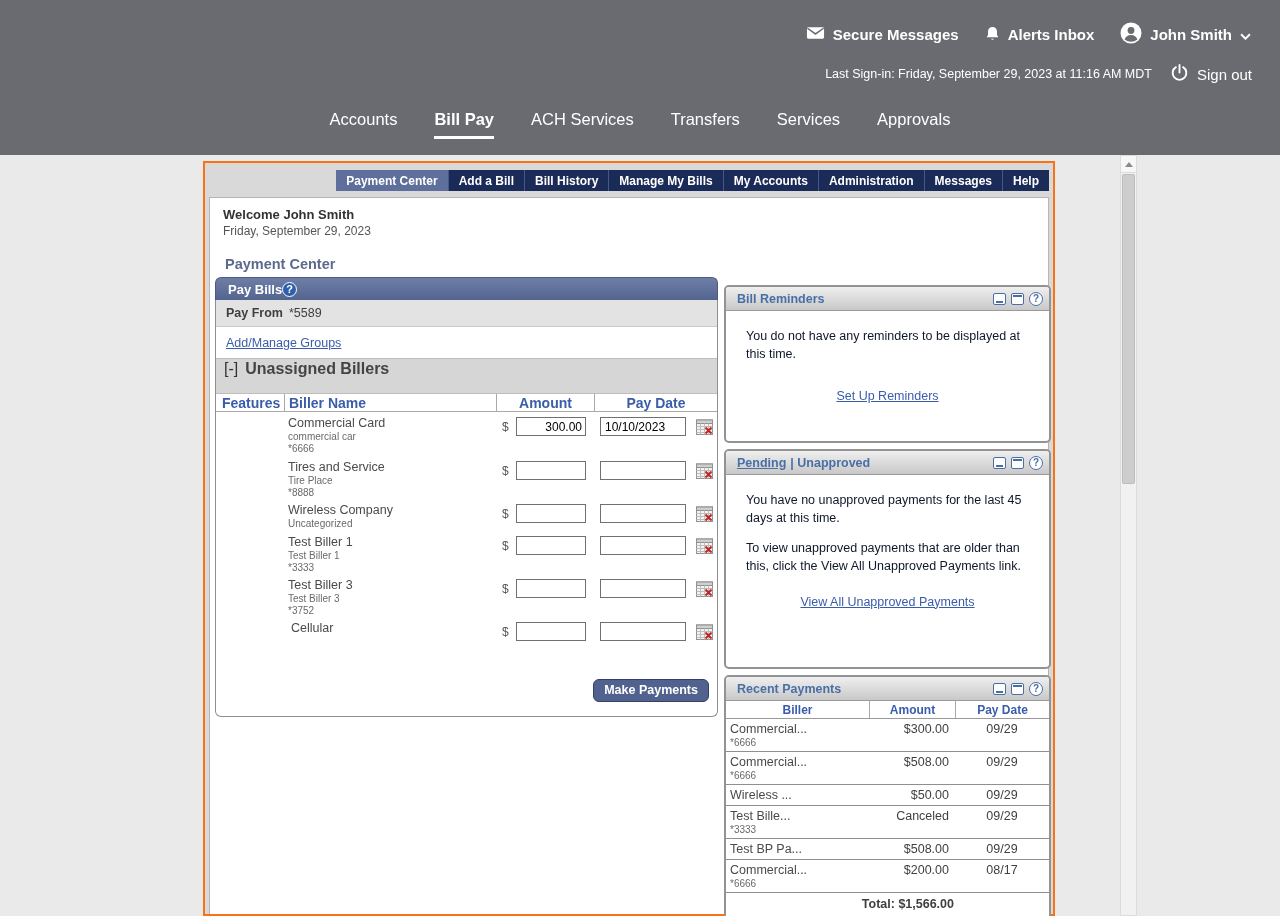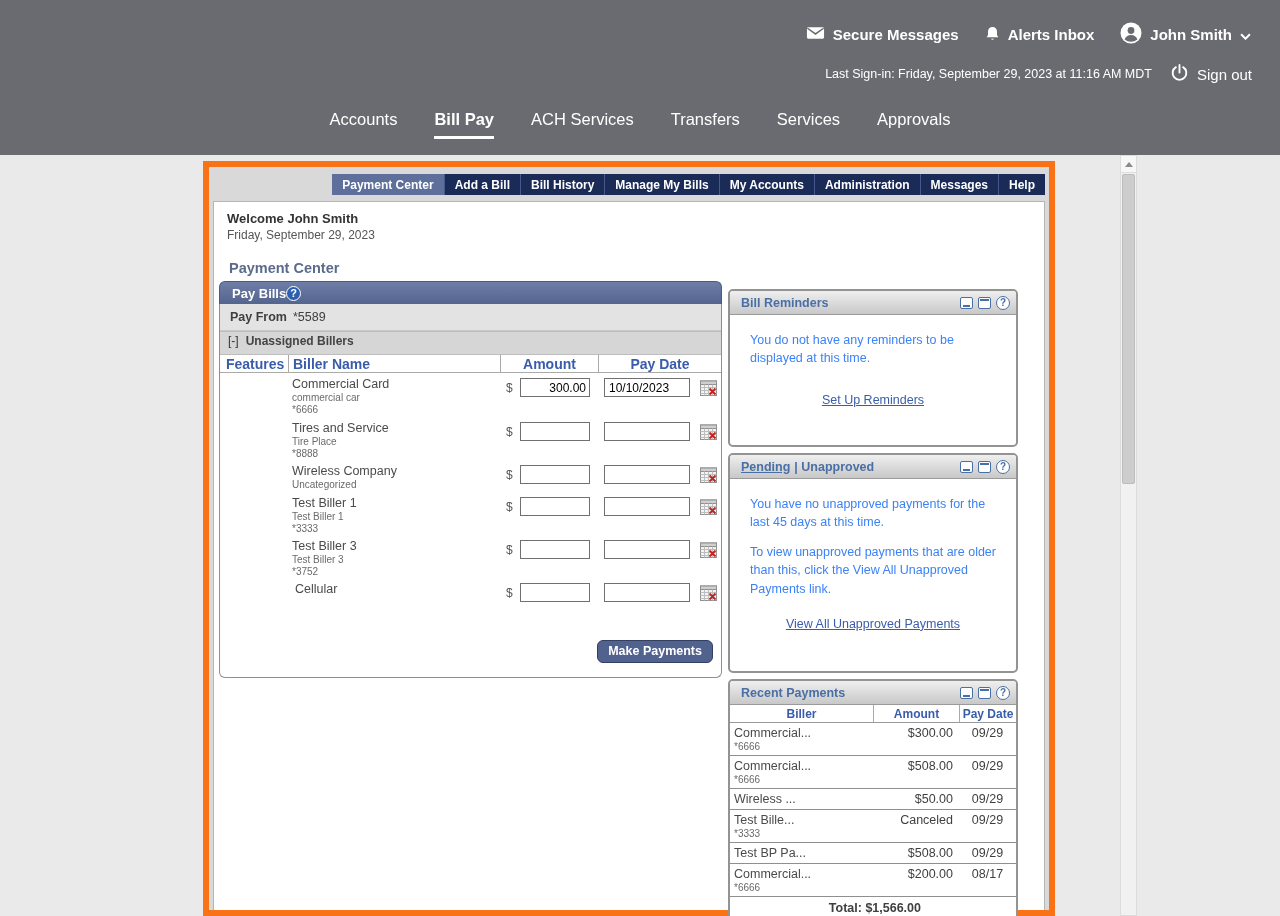--- a/index.html
+++ b/index.html
@@ -12,21 +12,21 @@
   .tb-row2 { position:absolute; top:63px; right:28px; display:flex; align-items:center; gap:18px; }
   .signin-text { font-size:12.5px; font-weight:normal; }
   .signout { font-weight:normal; font-size:15px; }
   .primary-nav { position:absolute; top:110px; left:0; right:0; display:flex; justify-content:center; gap:37px; }
   .primary-nav a { color:#fff; text-decoration:none; font-size:16.5px; padding-bottom:7px; cursor:pointer; }
   .primary-nav a.active { font-weight:bold; border-bottom:3px solid #fff; }
 
   
   .content { position:relative; width:1280px; height:761px; background:#eaeaea; overflow:hidden; }
 
-  .main-panel { position:absolute; left:203px; top:6px; width:852px; height:755px; background:#d9d9d9; border:6px solid #f97316; }
+  .main-panel { position:absolute; left:203px; top:6px; width:852px; height:755px; background:#d9d9d9; border:2px solid #f97316; }
 
   .bp-tabs { position:absolute; top:7px; right:4px; height:21px; display:flex; background:#1b2b58; }
   .bp-tab { display:flex; align-items:center; padding:0 10px; color:#fff; font-size:12px; font-weight:bold; border-right:1px solid #46578a; cursor:pointer; white-space:nowrap; }
   .bp-tab:last-child { border-right:none; }
   .bp-tab.active { background:#5d6f9a; }
 
   .white-box { position:absolute; left:4px; top:34px; right:4px; bottom:0; background:#fff; border:1px solid #b5b5b5; border-bottom:none; }
 
   .welcome { position:absolute; left:13px; top:9px; font-size:13px; font-weight:bold; color:#333; }
   .wdate   { position:absolute; left:13px; top:26px; font-size:12px; color:#555; }
@@ -35,21 +35,21 @@
   a.lnk { color:#3a5dab; text-decoration:underline; cursor:pointer; }
 
   
   .pay-bills { position:absolute; left:5px; top:79px; width:503px; }
   .pb-header { height:23px; border-radius:6px 6px 0 0; background:linear-gradient(180deg,#6e7ea6,#53648f); border:1px solid #4a5a82; border-bottom:none; color:#fff; font-size:13px; font-weight:bold; display:flex; align-items:center; justify-content:flex-start; padding:0 8px 0 12px; }
   .pb-body { border:1px solid #8f8f8f; border-top:none; border-radius:0 0 6px 6px; background:#fff; padding-bottom:14px; }
   .q-dark { width:15px; height:15px; border-radius:50%; background:#2e5fae; border:1px solid #fff; color:#fff; font-size:11px; font-weight:bold; display:flex; align-items:center; justify-content:center; cursor:pointer; }
   .payfrom { height:27px; line-height:27px; background:#e3e3e3; border-bottom:1px solid #c9c9c9; padding-left:10px; font-size:12.5px; color:#3f3f3f; }
   .payfrom b { margin-right:6px; }
   .amg { padding:9px 0 8px 10px; font-size:12.5px; }
-  .group-bar { height:24px; line-height:19px; background:#d6d6d6; border-top:1px solid #bdbdbd; border-bottom:1px solid #bdbdbd; padding-left:8px; font-size:12px; color:#3f3f3f; }
+  .group-bar { height:36px; line-height:19px; background:#d6d6d6; border-top:1px solid #bdbdbd; border-bottom:1px solid #bdbdbd; padding-left:8px; font-size:16px; color:#3f3f3f; }
   .group-bar .toggle { margin-right:7px; color:#333; text-decoration:none; cursor:pointer; }
   .group-bar .glabel { font-weight:bold; color:#444; }
 
   .bt-head { display:flex; height:18px; align-items:center; border-bottom:1px solid #aaa; font-size:14px; font-weight:bold; color:#3a5dab; }
   .bt-head .hc { height:100%; display:flex; align-items:center; }
   .hc.c-feat { width:68px; padding-left:6px; }
   .hc.c-name { width:212px; padding-left:4px; border-left:1px solid #aaa; }
   .hc.c-amt  { width:98px; justify-content:center; border-left:1px solid #aaa; }
   .hc.c-date { flex:1; justify-content:center; border-left:1px solid #aaa; }
 
@@ -65,34 +65,34 @@
   .amt-in { width:70px; height:19px; border:1px solid #707070; font-size:12px; text-align:right; padding:0 3px; font-family:"Liberation Sans",sans-serif; }
   .b-row .dt { flex:1; display:flex; align-items:center; gap:10px; padding:1px 0 0 6px; }
   .date-in { width:86px; height:19px; border:1px solid #707070; font-size:12px; padding:0 4px; font-family:"Liberation Sans",sans-serif; }
   .cal { width:17px; height:16px; display:inline-flex; cursor:pointer; }
 
   .pb-actions { margin-top:31px; text-align:right; padding-right:8px; }
   .mk-btn { background:#51628f; color:#fff; font-weight:bold; font-size:12.5px; border:1px solid #333f63; padding:3px 10px 4px; border-radius:6px; cursor:pointer; font-family:"Liberation Sans",sans-serif; }
 
   
   .right-col { position:absolute; left:514px; top:87px; width:327px; height:634px; overflow:hidden; }
-  .rp { position:absolute; left:0; width:290px; border:2px solid #939393; border-radius:5px; background:#fff; overflow:hidden; }
+  .rp { position:absolute; left:0; width:327px; border:2px solid #939393; border-radius:5px; background:#fff; overflow:hidden; }
   #p-reminders { top:0; height:158px; }
   #p-pending   { top:164px; height:220px; }
   #p-recent    { top:390px; height:300px; }
   .rp-header { height:24px; background:linear-gradient(180deg,#efefef,#c8c8c8); border-bottom:1px solid #9a9a9a; display:flex; align-items:center; padding:0 6px 0 11px; }
   .rp-title { flex:1; color:#4a6fa5; font-weight:bold; font-size:12.5px; }
   .rp-title a { color:#4a6fa5; }
   .rp-title .rest { margin-left:4px; }
   .rp-icons { display:flex; align-items:center; gap:5px; }
   .win-btn { width:13px; height:12px; border:1px solid #4a6fa5; background:#fdfdfd; border-radius:2px; position:relative; cursor:pointer; }
   .win-btn.min::after { content:""; position:absolute; left:2px; right:2px; bottom:1px; height:2px; background:#4a6fa5; }
   .win-btn.max::after { content:""; position:absolute; left:1px; right:1px; top:1px; height:2px; background:#4a6fa5; }
   .q-light { width:14px; height:14px; border-radius:50%; border:1px solid #4a6fa5; background:#fff; color:#4a6fa5; font-size:10px; font-weight:bold; display:flex; align-items:center; justify-content:center; cursor:pointer; }
-  .rp-msg { margin:16px 20px 0; font-size:12.5px; color:#3b82f6; line-height:1.45; }
+  .rp-msg { margin:16px 20px 0; font-size:12.5px; color:#0f172a; line-height:1.45; }
   .rp-link-row { text-align:center; font-size:12.5px; }
   #p-reminders .rp-link-row { margin-top:26px; }
   #p-pending .rp-link-row { margin-top:19px; }
 
   
   .rt-head { display:flex; height:18px; align-items:center; border-bottom:1px solid #9a9a9a; font-size:12px; font-weight:bold; color:#3a5dab; }
   .rt-head .hc { height:100%; display:flex; align-items:center; justify-content:center; }
   .rc-b { width:143px; } .rc-a { width:86px; border-left:1px solid #aaa; } .rc-d { flex:1; border-left:1px solid #aaa; }
   .rt-row { display:flex; align-items:flex-start; border-bottom:1px solid #8f8f8f; padding:3px 0 2px; }
   .rt-row .cb { width:143px; padding-left:4px; }
@@ -180,20 +180,21 @@
 
       <section class="pay-bills">
         <div class="pb-header">
           <span>Pay Bills</span>
           <span class="q-dark">?</span>
         </div>
         <div class="pb-body">
           <div class="payfrom">
             <b>Pay From</b><span>*5589</span>
           </div>
+          <div class="amg"><a class="lnk">Add/Manage Groups</a></div>
           <div class="group-bar">
             <span class="toggle">[-]</span><span class="glabel">Unassigned Billers</span>
           </div>
           <div class="bt-head">
             <div class="hc c-feat">Features</div>
             <div class="hc c-name">Biller Name</div>
             <div class="hc c-amt">Amount</div>
             <div class="hc c-date">Pay Date</div>
           </div>
 

